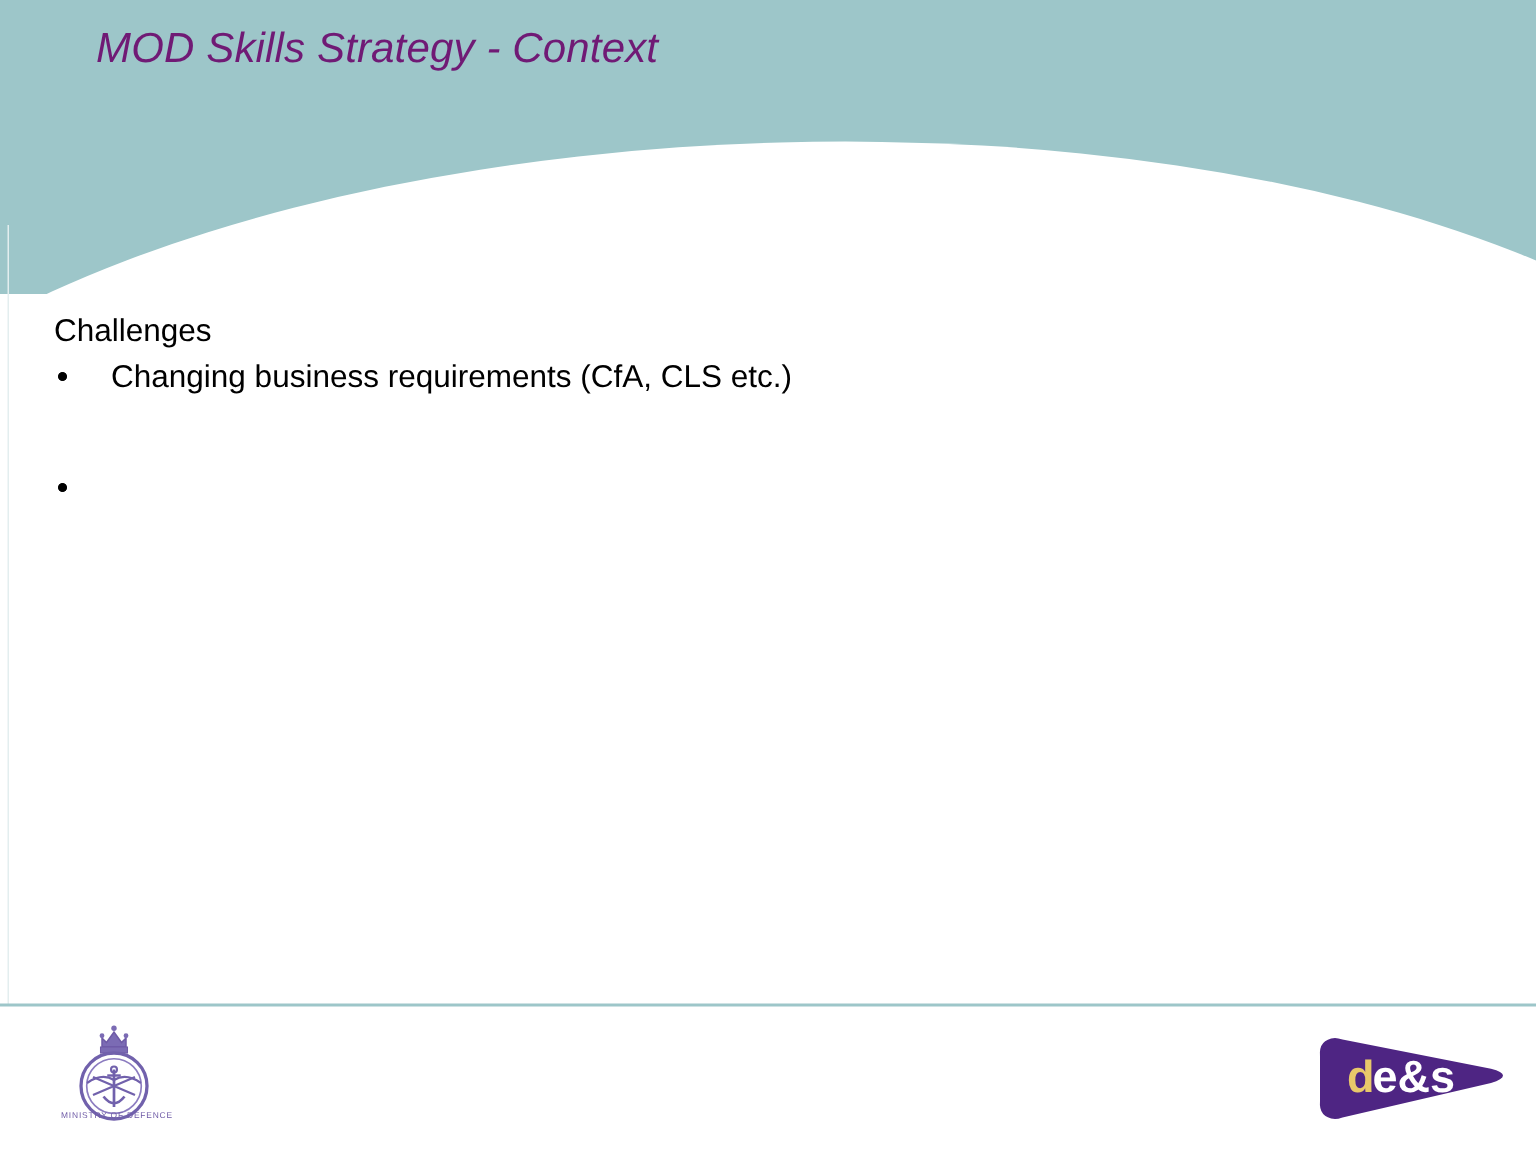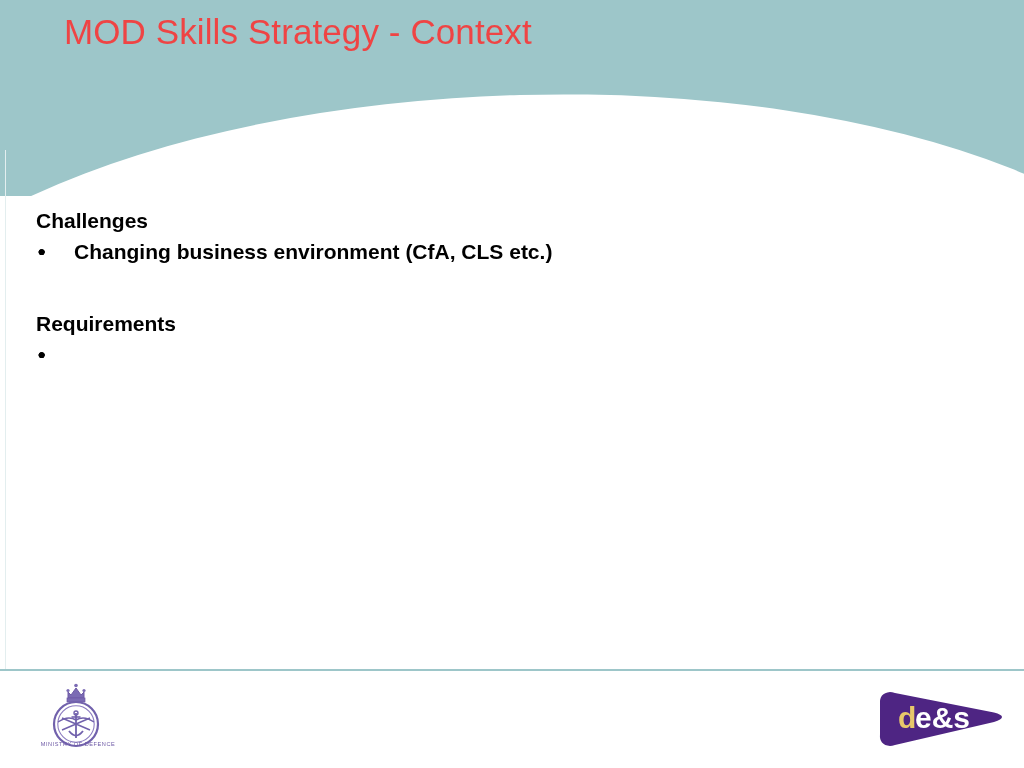--- a/index.html
+++ b/index.html
@@ -43,35 +43,35 @@
     background: #ffffff;
     border-radius: 50% 50% 0 0 / 46% 46% 0 0;
     transform: rotate(-1.55deg);
     transform-origin: 50% 0%;
   }
 
   .slide-title {
     position: absolute;
     left: 64px;
     top: 12px;
-    font-size: 35px;
+    font-size: 28px;
     line-height: 40px;
-    color: #ef4444;
+    color: #701a75;
     letter-spacing: 0.1px;
     white-space: nowrap;
     font-family: "Liberation Sans", sans-serif;
+    font-style: italic;
   }
 
   
   .body-area {
     position: absolute;
     left: 0;
     top: 206px;
     width: 1024px;
-    font-weight: bold;
   }
 
   .group { position: relative; }
 
   .group-heading {
     position: relative;
     margin: 0 0 0 36px;
     font-size: 21px;
     line-height: 29px;
     color: #000000;
@@ -171,29 +171,28 @@
       <div class="group-heading">Challenges</div>
       <ul class="bullets">
         <li>
           <span class="bullet-dot">•</span>
         </li>
         <li>
           <span class="bullet-dot">•</span>
         </li>
         <li>
           <span class="bullet-dot">•</span>
-          <span>Changing business environment (CfA, CLS etc.)</span>
+          <span>Changing business requirements (CfA, CLS etc.)</span>
         </li>
       </ul>
     </div>
 
     <div class="group-gap"></div>
 
     <div class="group">
-      <div class="group-heading">Requirements</div>
       <ul class="bullets">
         <li>
           <span class="bullet-dot">•</span>
         </li>
         <li>
           <span class="bullet-dot">•</span>
         </li>
         <li>
           <span class="bullet-dot">•</span>
         </li>

